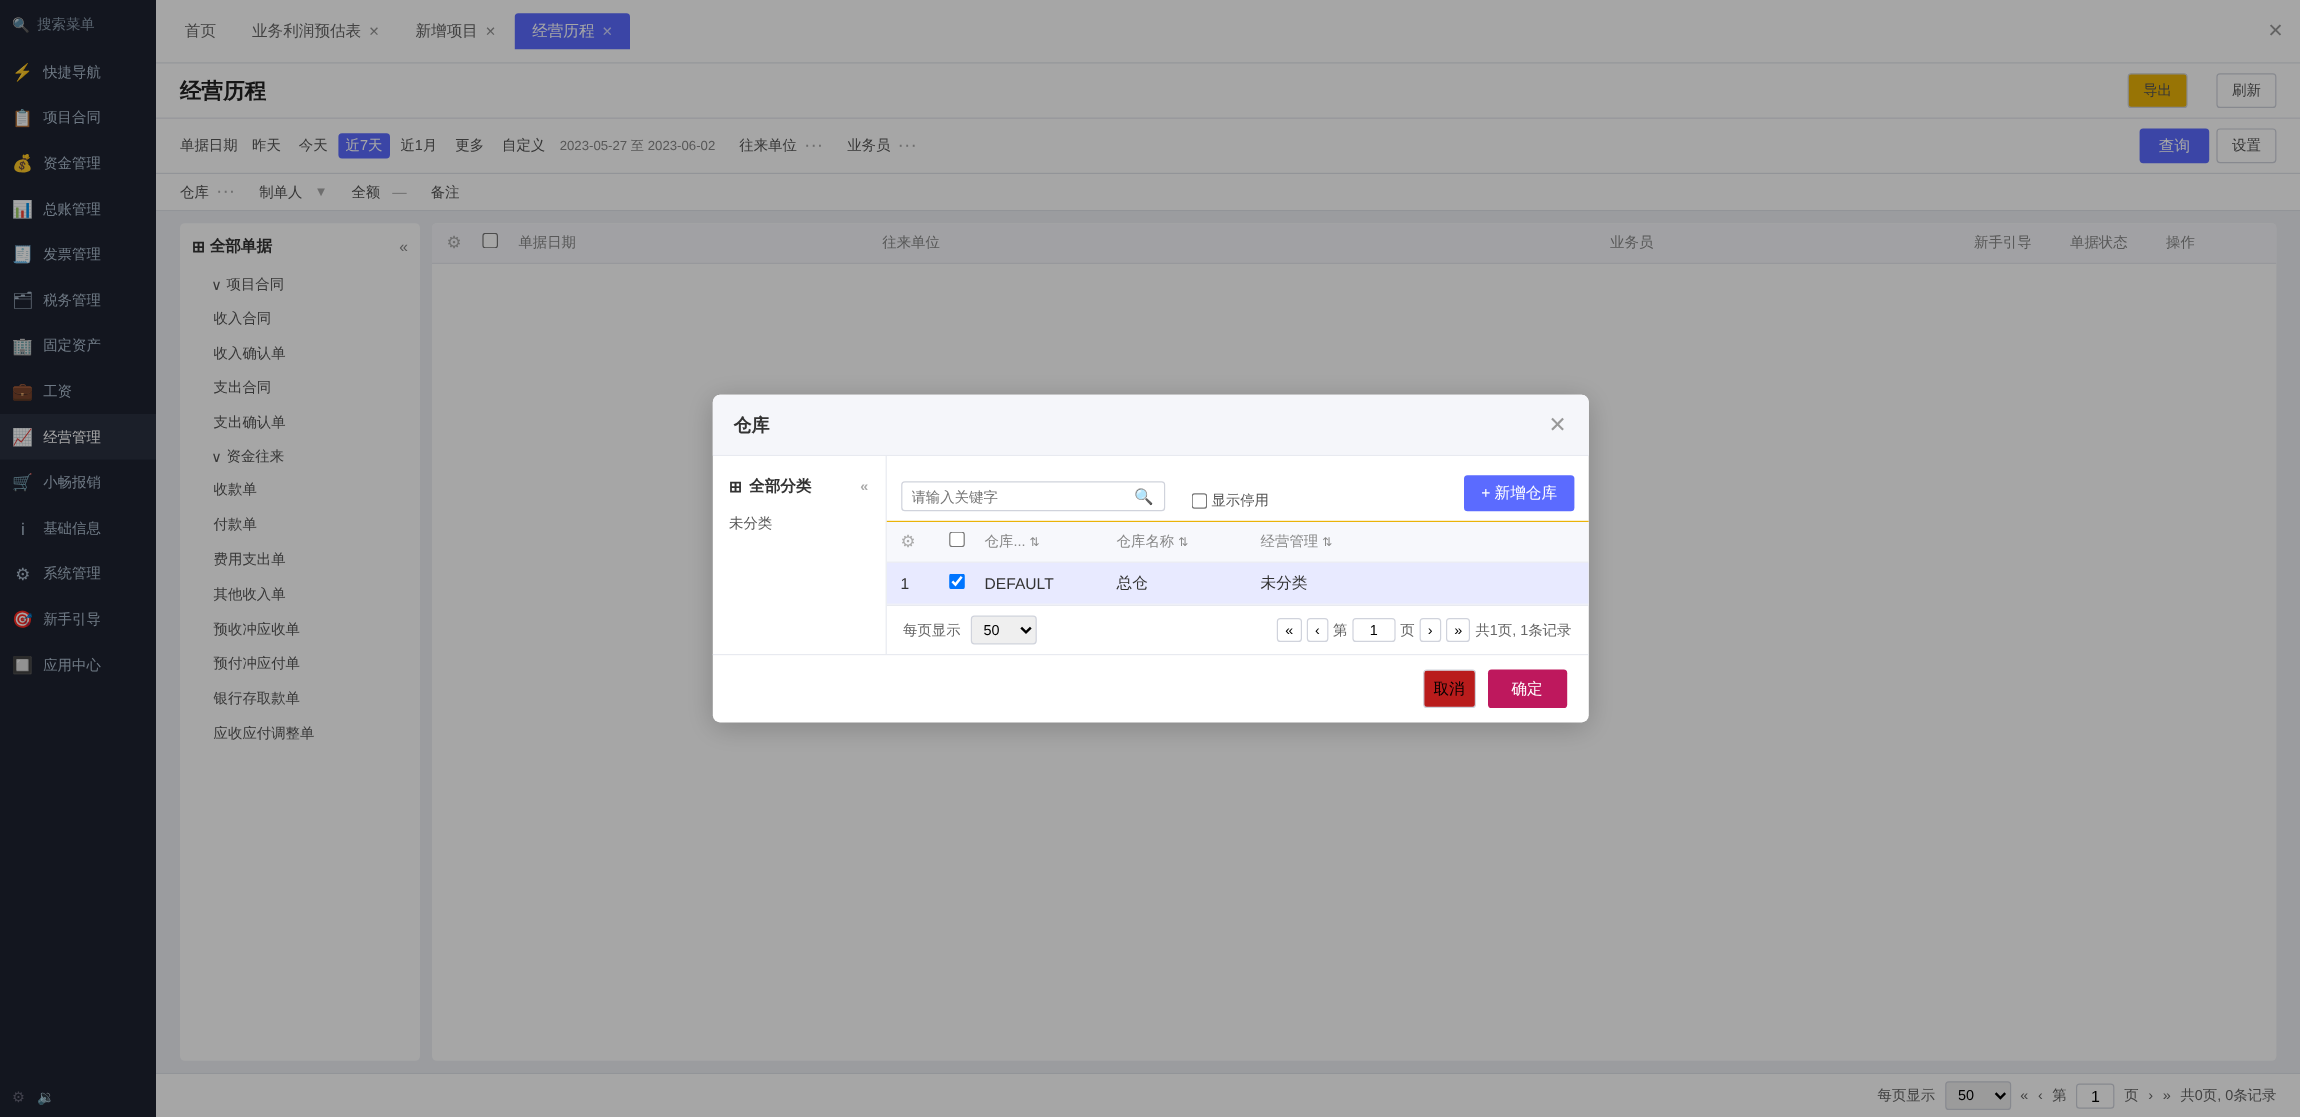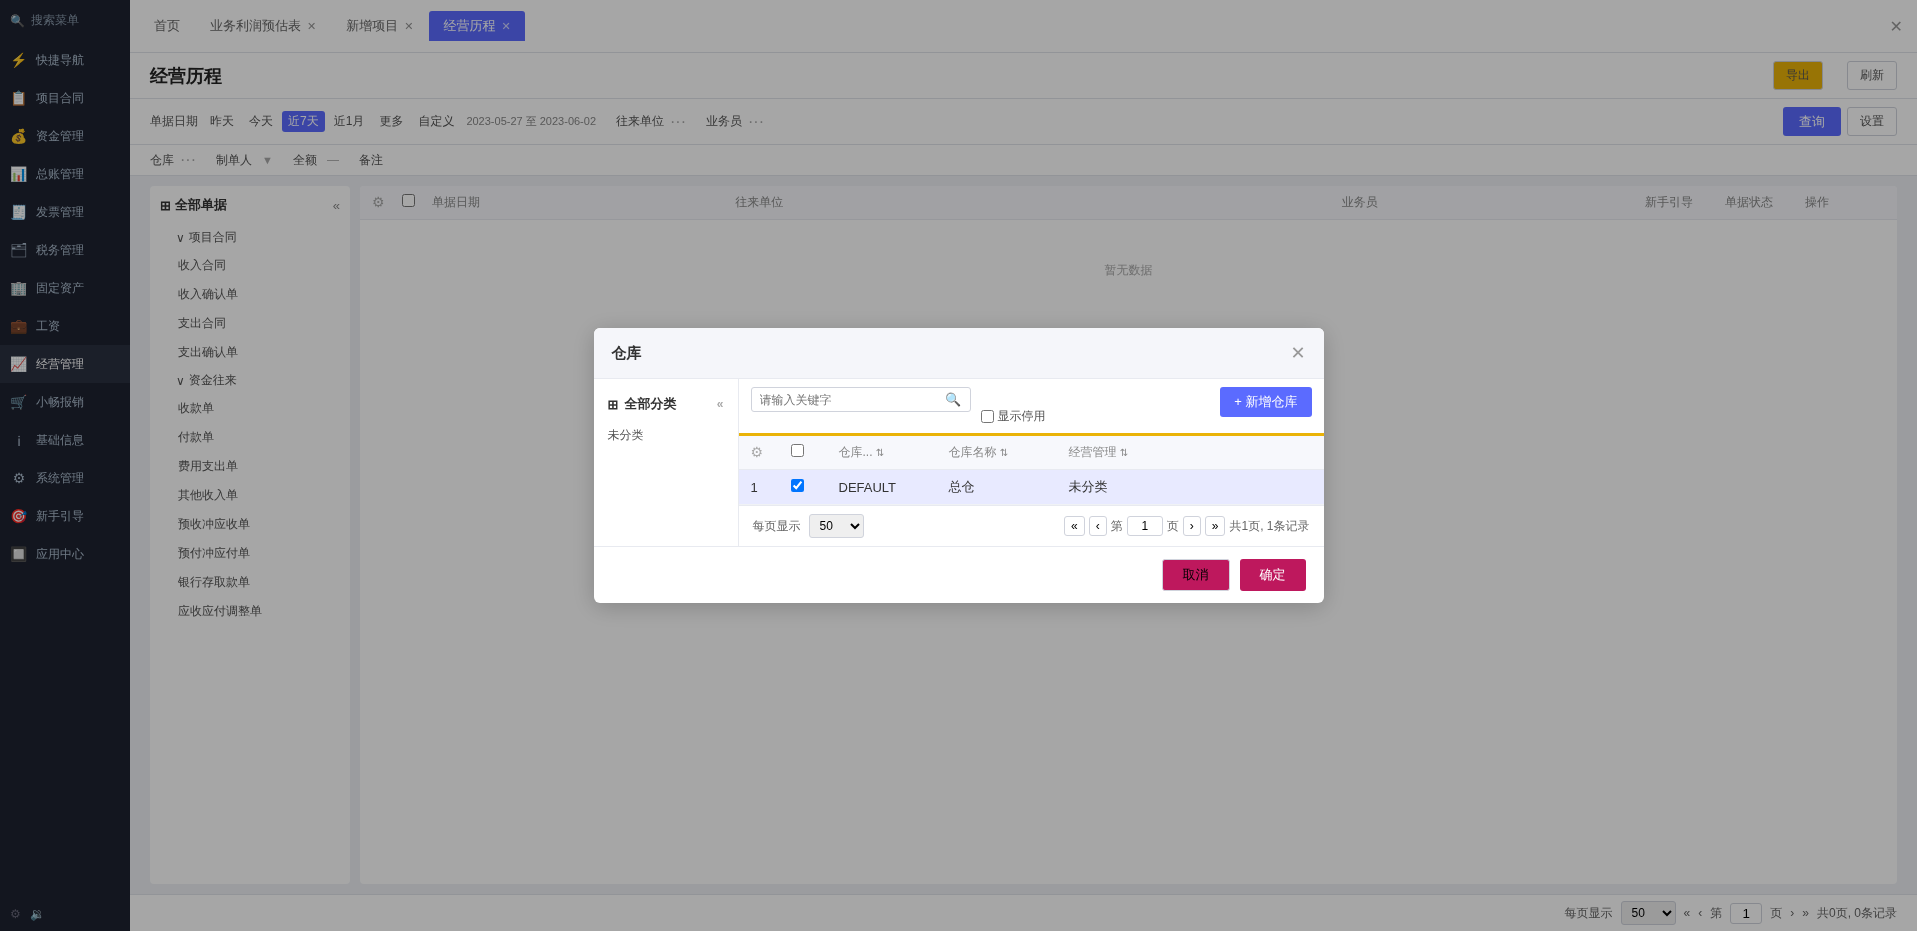--- a/index.html
+++ b/index.html
@@ -75,42 +75,42 @@
     
     .modal { background: #fff; border-radius: 6px; width: 730px; max-height: 440px; display: flex; flex-direction: column; box-shadow: 0 4px 24px rgba(0,0,0,0.2); }
     .modal-header { padding: 14px 18px; border-bottom: 1px solid #e8eaf0; display: flex; align-items: center; justify-content: space-between; background: #f5f6fa; border-radius: 6px 6px 0 0; }
     .modal-title { font-size: 15px; font-weight: 600; color: #333; }
     .modal-close { cursor: pointer; font-size: 18px; color: #999; }
     .modal-body { display: flex; flex: 1; overflow: hidden; }
     .modal-left { width: 145px; border-right: 1px solid #e8eaf0; padding: 10px 0; overflow-y: auto; }
     .modal-left-header { padding: 6px 14px; font-size: 13px; font-weight: 600; display: flex; align-items: center; gap: 6px; }
     .modal-left-item { padding: 8px 14px; font-size: 12px; color: #555; cursor: pointer; }
     .modal-right { flex: 1; display: flex; flex-direction: column; }
-    .modal-toolbar { padding: 8px 12px; display: flex; align-items: flex-start; gap: 10px; border-bottom: 3px solid #eab308; }
+    .modal-toolbar { padding: 8px 12px; display: flex; align-items: flex-end; gap: 22px; border-bottom: 1px solid #eab308; }
     .modal-search { display: flex; align-items: center; border: 1px solid #d0d3dc; border-radius: 3px; padding: 4px 8px; gap: 6px; flex: 1; max-width: 220px; }
     .modal-search input { border: none; outline: none; font-size: 12px; width: 100%; color: #555; background: transparent; }
     .modal-checkbox { display: flex; align-items: center; gap: 4px; font-size: 12px; color: #555; margin-top: 21px; }
     .modal-add-btn { margin-left: auto; background: #5b6bff; color: #fff; border: none; padding: 6px 14px; border-radius: 3px; cursor: pointer; font-size: 13px; display: flex; align-items: center; gap: 4px; }
     .modal-table { flex: 1; overflow-y: auto; }
     .modal-table-head { display: flex; background: #f7f8fc; border-bottom: 1px solid #e8eaf0; padding: 8px 12px; font-size: 12px; color: #888; }
     .modal-table-row { display: flex; border-bottom: 1px solid #f0f2f5; padding: 8px 12px; font-size: 13px; align-items: center; }
     .modal-table-row.selected { background: #e8eaff; }
     .col-index { width: 40px; }
     .col-check { width: 30px; }
-    .col-id { width: 110px; margin-left: 18px; }
+    .col-id { width: 110px; }
     .col-name { width: 120px; }
     .col-cat { width: 140px; }
     .modal-footer-bar { border-top: 1px solid #e8eaf0; padding: 8px 14px; display: flex; align-items: center; gap: 8px; font-size: 12px; color: #666; }
     .per-page-label { }
     .per-page-select { border: 1px solid #d0d3dc; border-radius: 3px; padding: 3px 6px; font-size: 12px; }
     .pagination { display: flex; align-items: center; gap: 4px; margin-left: auto; }
     .page-btn { border: 1px solid #d0d3dc; background: #fff; padding: 2px 6px; border-radius: 3px; cursor: pointer; font-size: 12px; }
     .page-input { border: 1px solid #d0d3dc; border-radius: 3px; padding: 2px 6px; width: 36px; text-align: center; font-size: 12px; }
     .modal-actions { padding: 12px 18px; display: flex; justify-content: flex-end; gap: 10px; border-top: 1px solid #e8eaf0; }
-    .btn-cancel { background: #be185d; border: 1px solid #d0d3dc; padding: 6px 20px; border-radius: 3px; cursor: pointer; font-size: 13px; }
+    .btn-cancel { background: #b91c1c; border: 1px solid #d0d3dc; padding: 6px 8px; border-radius: 3px; cursor: pointer; font-size: 13px; }
     .btn-confirm { background: #be185d; color: #fff; border: none; padding: 6px 20px; border-radius: 3px; cursor: pointer; font-size: 13px; }
 
     .sort-icon { font-size: 10px; }
     .gear-icon { font-size: 14px; color: #aaa; cursor: pointer; }
   </style>
 </head>
 <body>
 
 <div class="app-wrapper">
 
@@ -306,23 +306,20 @@
             <div class="col-check">
               <input type="checkbox" style="">
             </div>
             <div style="flex:1">单据日期</div>
             <div style="flex:2">往来单位</div>
             <div style="flex:1">业务员</div>
             <div style="width:80px">新手引导</div>
             <div style="width:80px">单据状态</div>
             <div style="width:80px">操作</div>
           </div>
-          <div class="no-data">
-            <span>暂无数据</span>
-          </div>
         </div>
       </div>
     </div>
 
     <div class="bottom-bar">
       <span>每页显示</span>
       <select class="per-page-select">
         <option>50</option>
         <option>100</option>
       </select>

